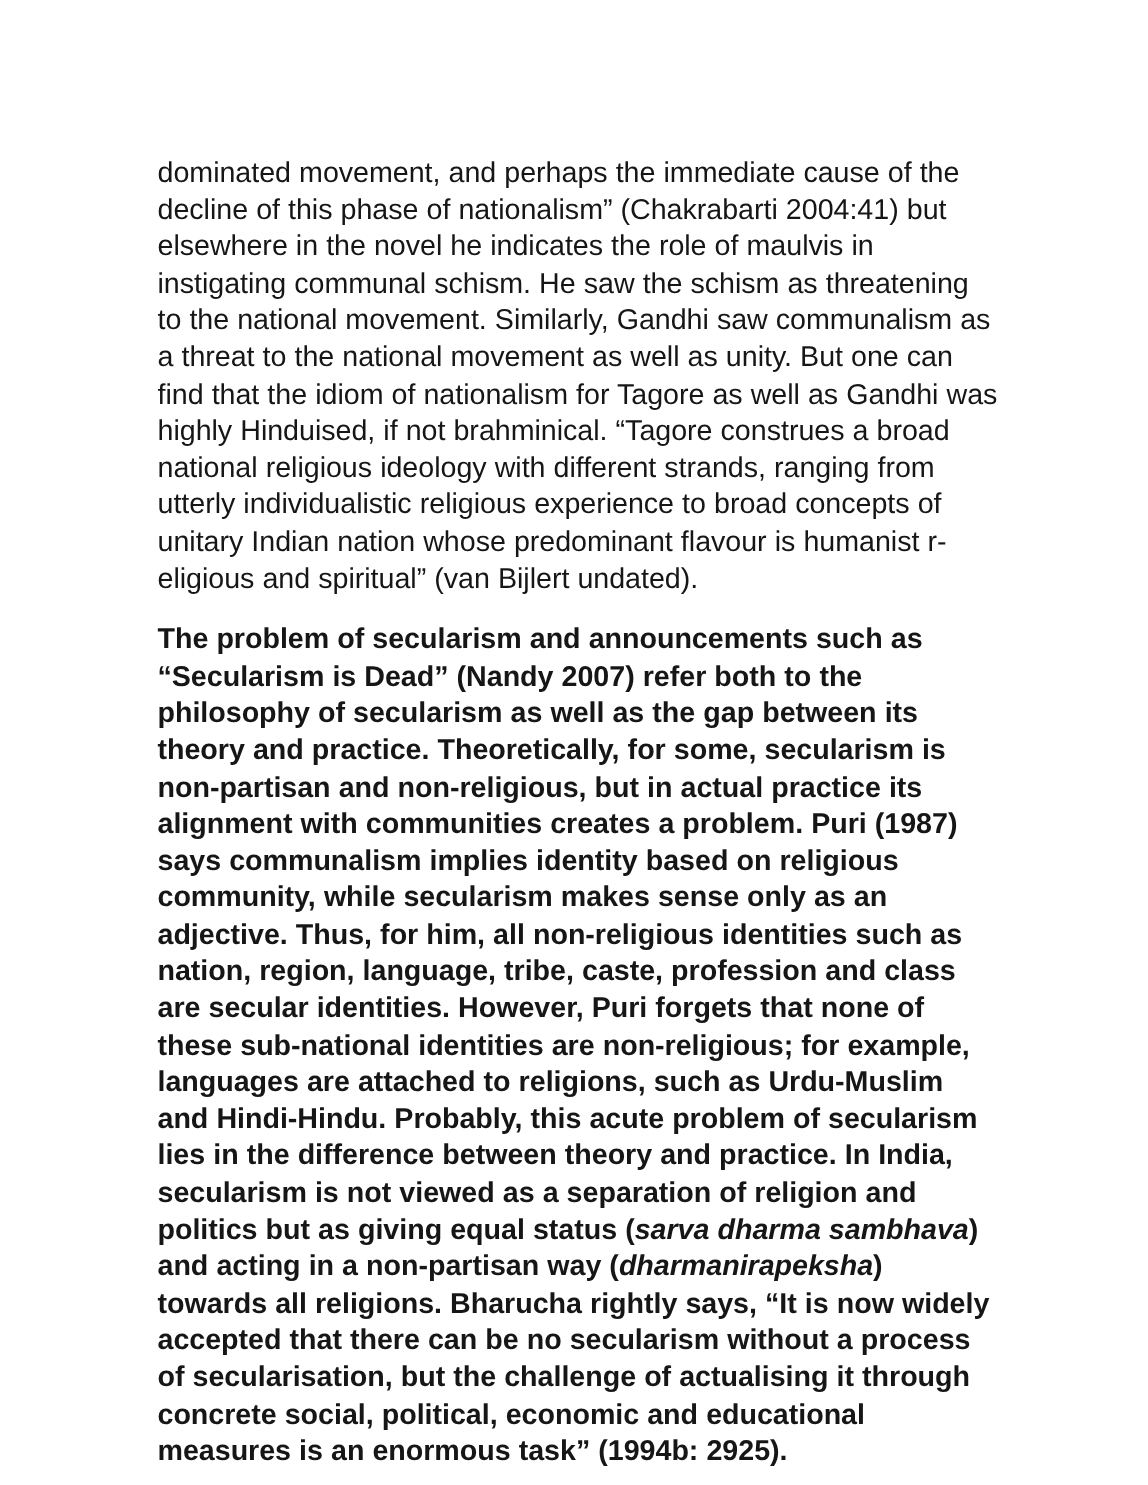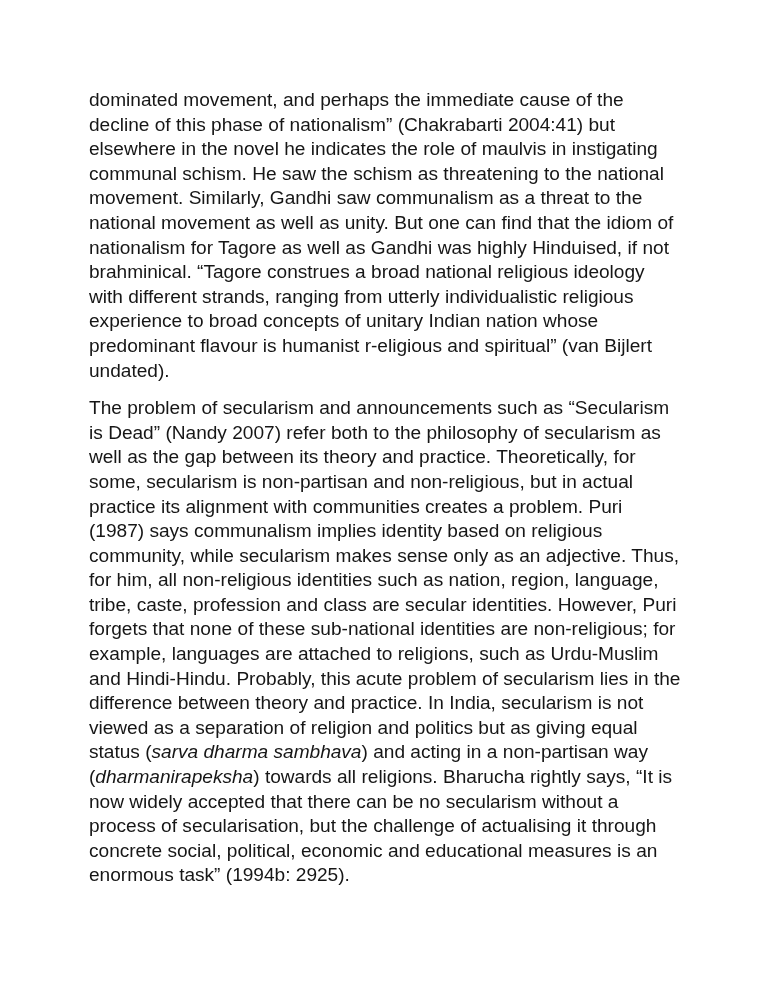--- a/index.html
+++ b/index.html
@@ -20,31 +20,32 @@
     background: #ffffff;
     box-sizing: border-box;
   }
   #text-column {
     position: absolute;
     left: 89px;
     top: 88px;
     width: 592px;
   }
   .para {
-    margin: 0;
+    margin: 16px;
     font-size: 19.1px;
     line-height: 24.6px;
     color: #161616;
     text-align: left;
     letter-spacing: -0.02px;
     word-spacing: 0.1px;
     -webkit-font-smoothing: antialiased;
   }
   .para + .para {
     margin-top: 13px;
+    font-weight: bold;
   }
   .para em {
     font-style: italic;
   }
 </style>
 </head>
 <body>
 
 <div id="page">
   <div id="text-column">

